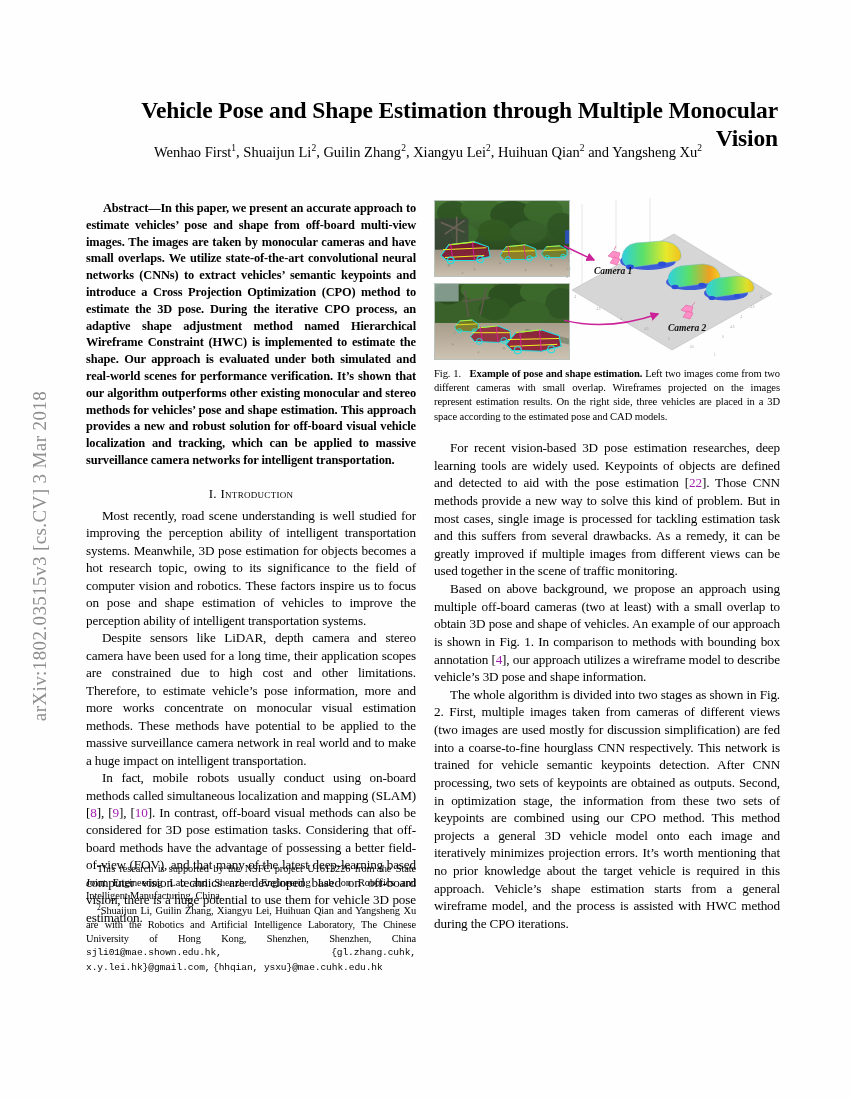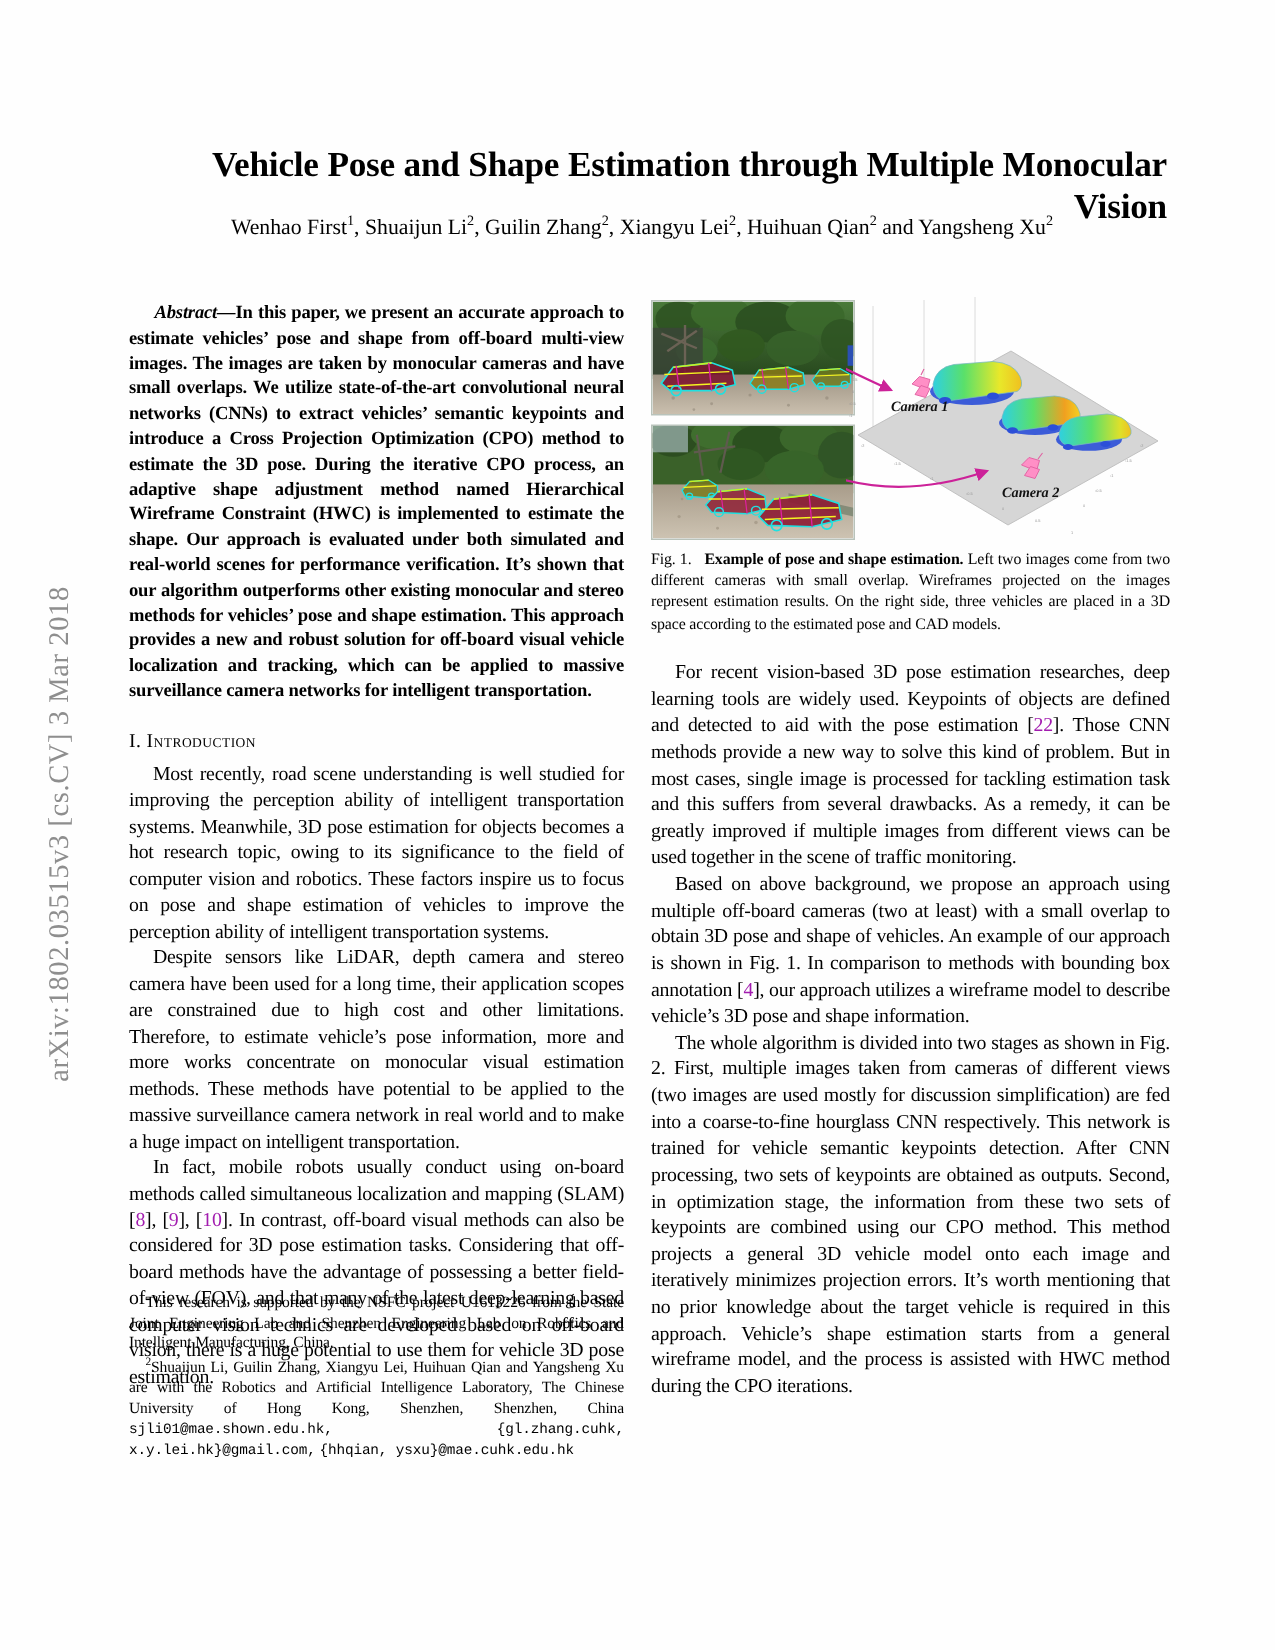--- a/index.html
+++ b/index.html
@@ -78,26 +78,25 @@
   .abstract {
     font-size: 12.4px;
     line-height: 1.355;
     text-align: justify;
     font-weight: bold;
     text-indent: 17px;
     letter-spacing: -0.12px;
   }
   .abstract .ab-label {
     font-weight: bold;
-    font-style: italic;
     margin-top: 17px;
   }
 
   .section-head {
-    text-align: left;
+    text-align: center;
     font-size: 13px;
     font-variant: small-caps;
     margin: 17px 0 5px 0;
     letter-spacing: 0.3px;
   }
 
   p.body {
     font-size: 13.2px;
     line-height: 1.325;
     text-align: justify;

